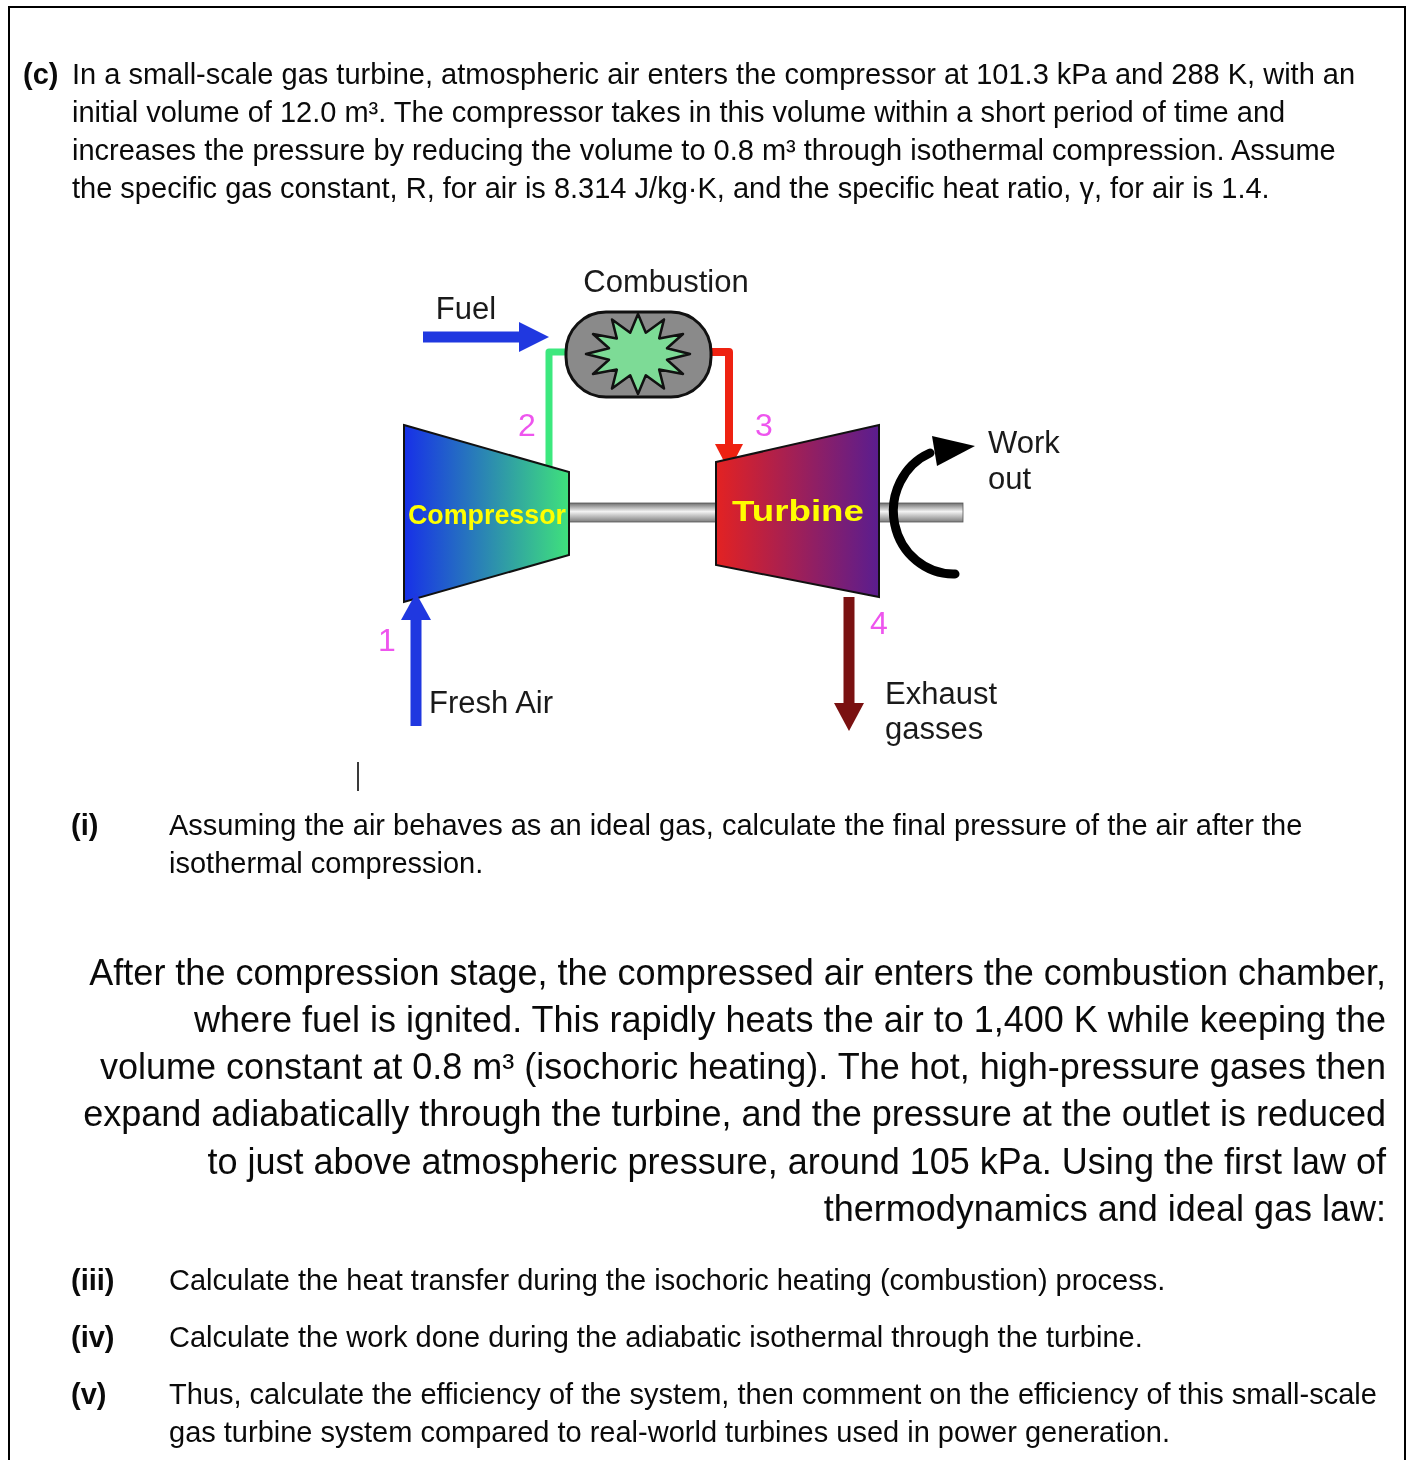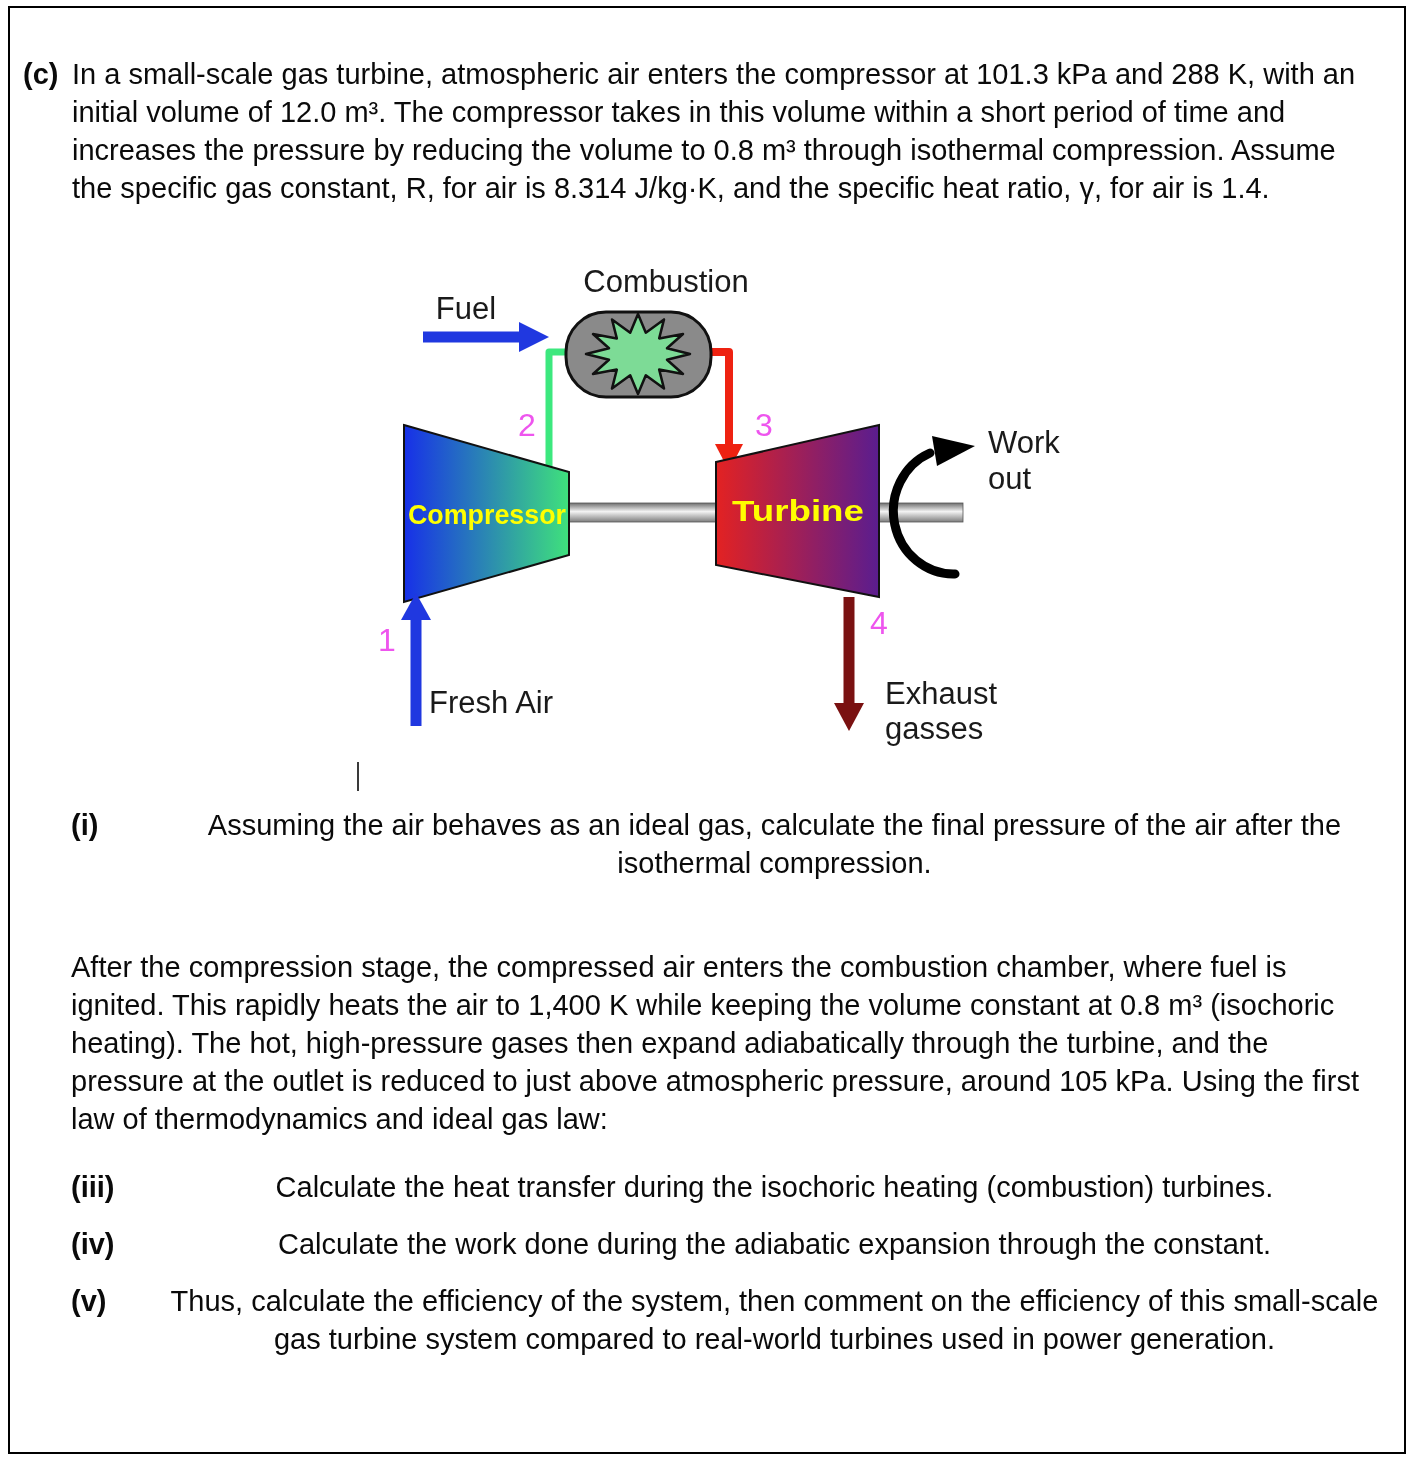--- a/index.html
+++ b/index.html
@@ -31,24 +31,25 @@
   svg text { font-family: "Liberation Sans", sans-serif; }
   .cursor-mark {
     width: 2px; height: 29px;
     background: #3a3a3a;
     margin: 6px 0 0 -14px;
   }
   
   .questions { margin-top: 16px; }
   .qrow { display: flex; font-size: 29px; line-height: 1.31; margin: 0 0 19px 48px; }
   .qlabel { width: 98px; flex-shrink: 0; font-weight: bold; }
-  .qtext { flex: 1; padding-right: 10px; text-align: center; }
+  .qtext { flex: 1; padding-right: 10px; }
   .mid {
-    font-size: 29px; line-height: 1.31;
+    font-size: 36px; line-height: 1.31;
     margin: 66px 4px 30px 48px;
+    text-align: right;
   }
 </style>
 </head>
 <body>
 
 <div class="page">
 
   <div class="problem">
     <span class="plabel">(c)</span>
     <div class="ptext"><span>In a small-scale gas turbine, atmospheric air enters the compressor at 101.3 kPa and 288 K, with an initial volume of 12.0 m³. The compressor takes in this volume within a short period of time and increases the pressure by reducing the volume to 0.8 m³ through isothermal compression. Assume the specific gas constant, R, for air is 8.314 J/</span><span class="squiggle">kg·K</span><span>, and the specific heat ratio, γ, for air is 1.4.</span></div>
@@ -121,25 +122,25 @@
       <span class="qlabel">(i)</span>
       <div class="qtext">Assuming the air behaves as an ideal gas, calculate the final pressure of the air after the isothermal compression.</div>
     </div>
   </div>
 
   <p class="mid">After the compression stage, the compressed air enters the combustion chamber, where fuel is ignited. This rapidly heats the air to 1,400 K while keeping the volume constant at 0.8 m³ (isochoric heating). The hot, high-pressure gases then expand adiabatically through the turbine, and the pressure at the outlet is reduced to just above atmospheric pressure, around 105 kPa. Using the first law of thermodynamics and ideal gas law:</p>
 
   <div class="questions">
     <div class="qrow">
       <span class="qlabel">(iii)</span>
-      <div class="qtext">Calculate the heat transfer during the isochoric heating (combustion) turbines.</div>
+      <div class="qtext">Calculate the heat transfer during the isochoric heating (combustion) process.</div>
     </div>
     <div class="qrow">
       <span class="qlabel">(iv)</span>
-      <div class="qtext">Calculate the work done during the adiabatic expansion through the constant.</div>
+      <div class="qtext">Calculate the work done during the adiabatic isothermal through the turbine.</div>
     </div>
     <div class="qrow">
       <span class="qlabel">(v)</span>
       <div class="qtext">Thus, calculate the efficiency of the system, then comment on the efficiency of this small-scale gas turbine system compared to real-world turbines used in power generation.</div>
     </div>
   </div>
 
 </div>
 
 </body></html>

